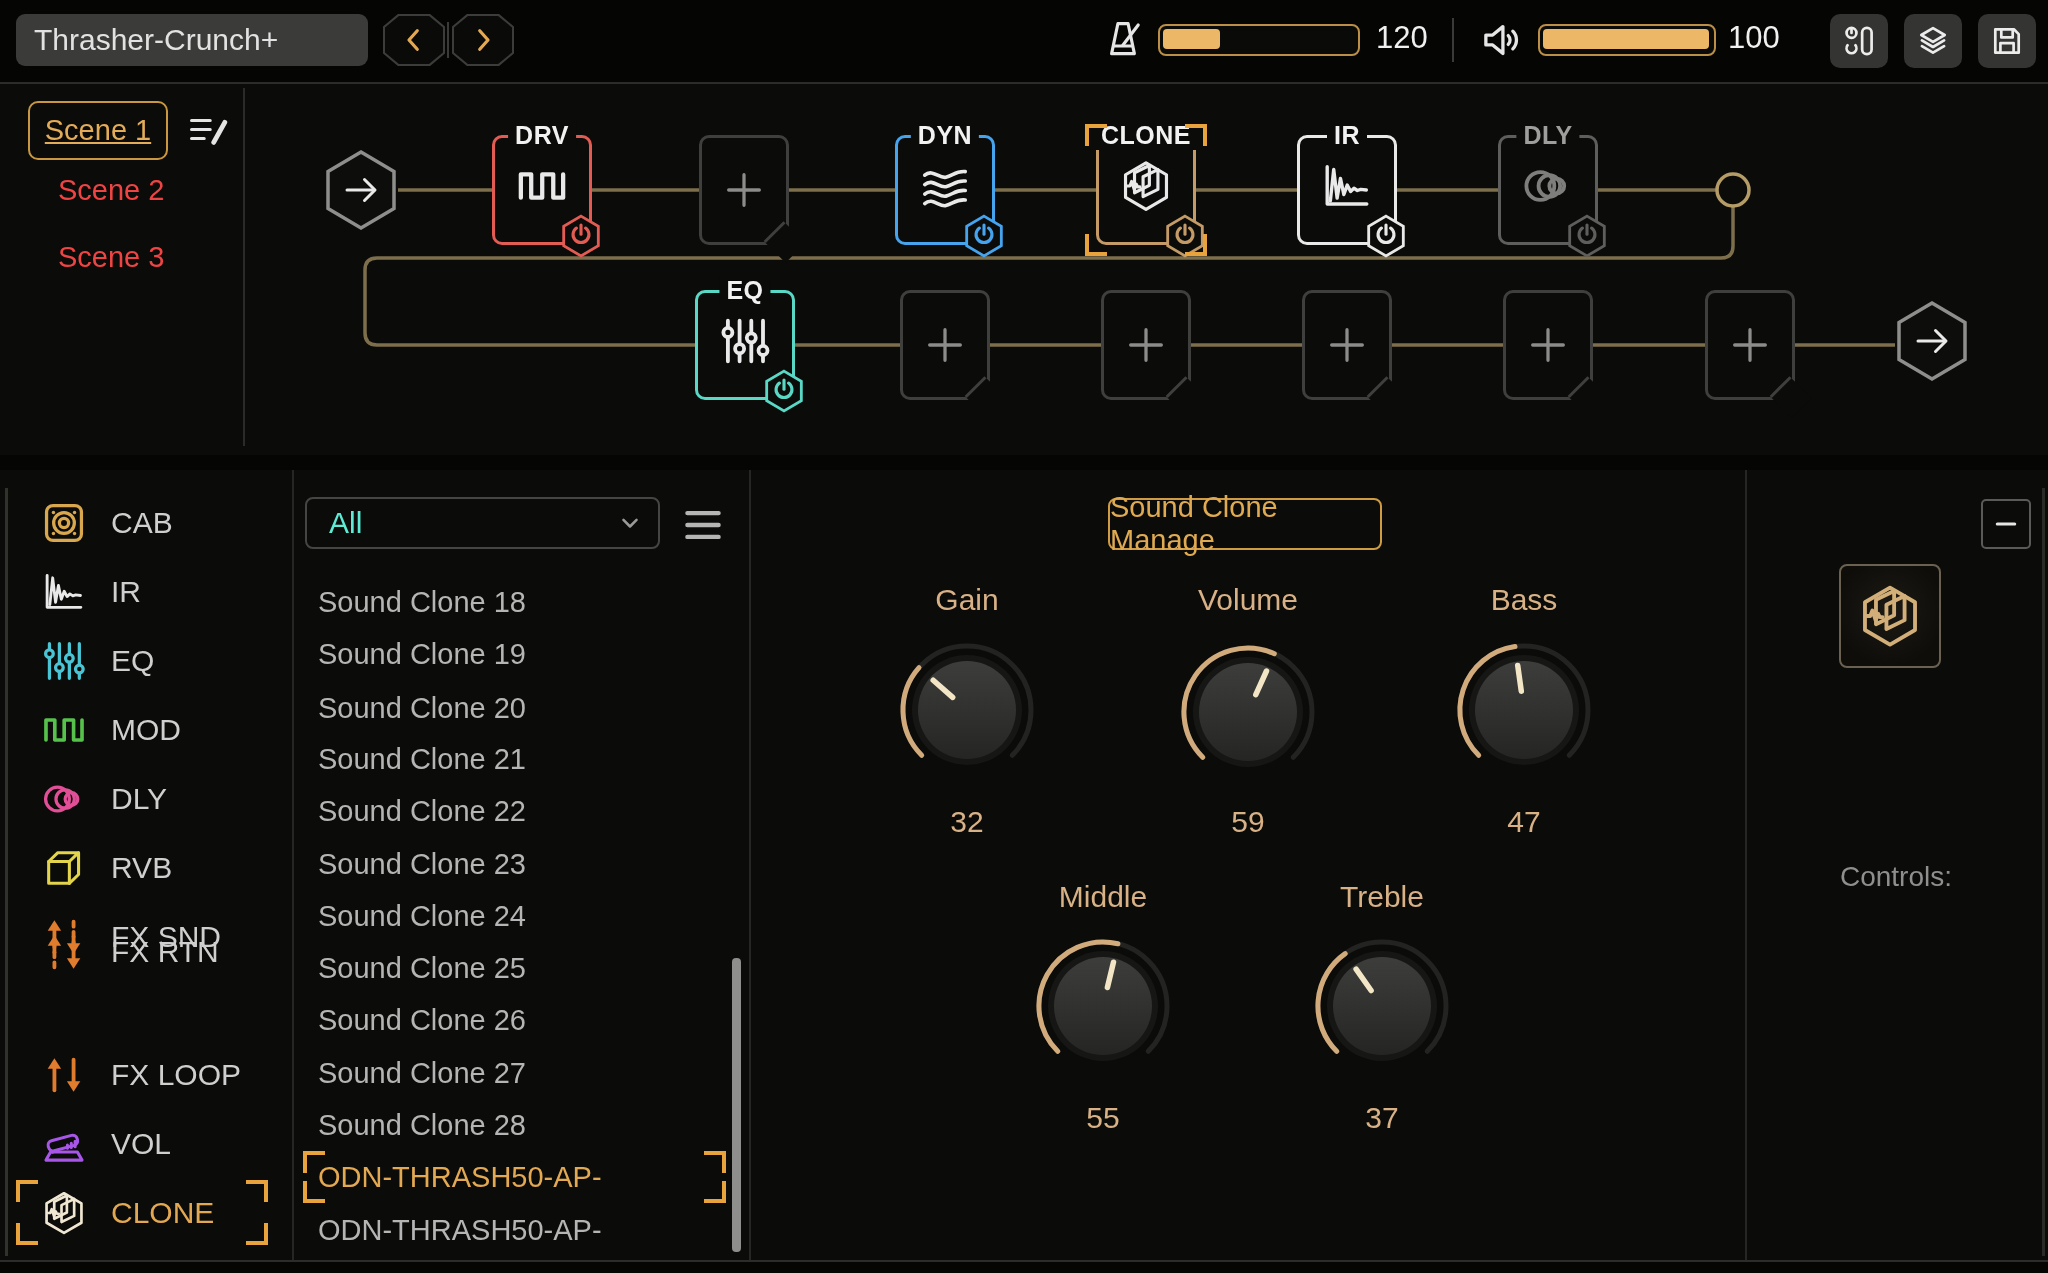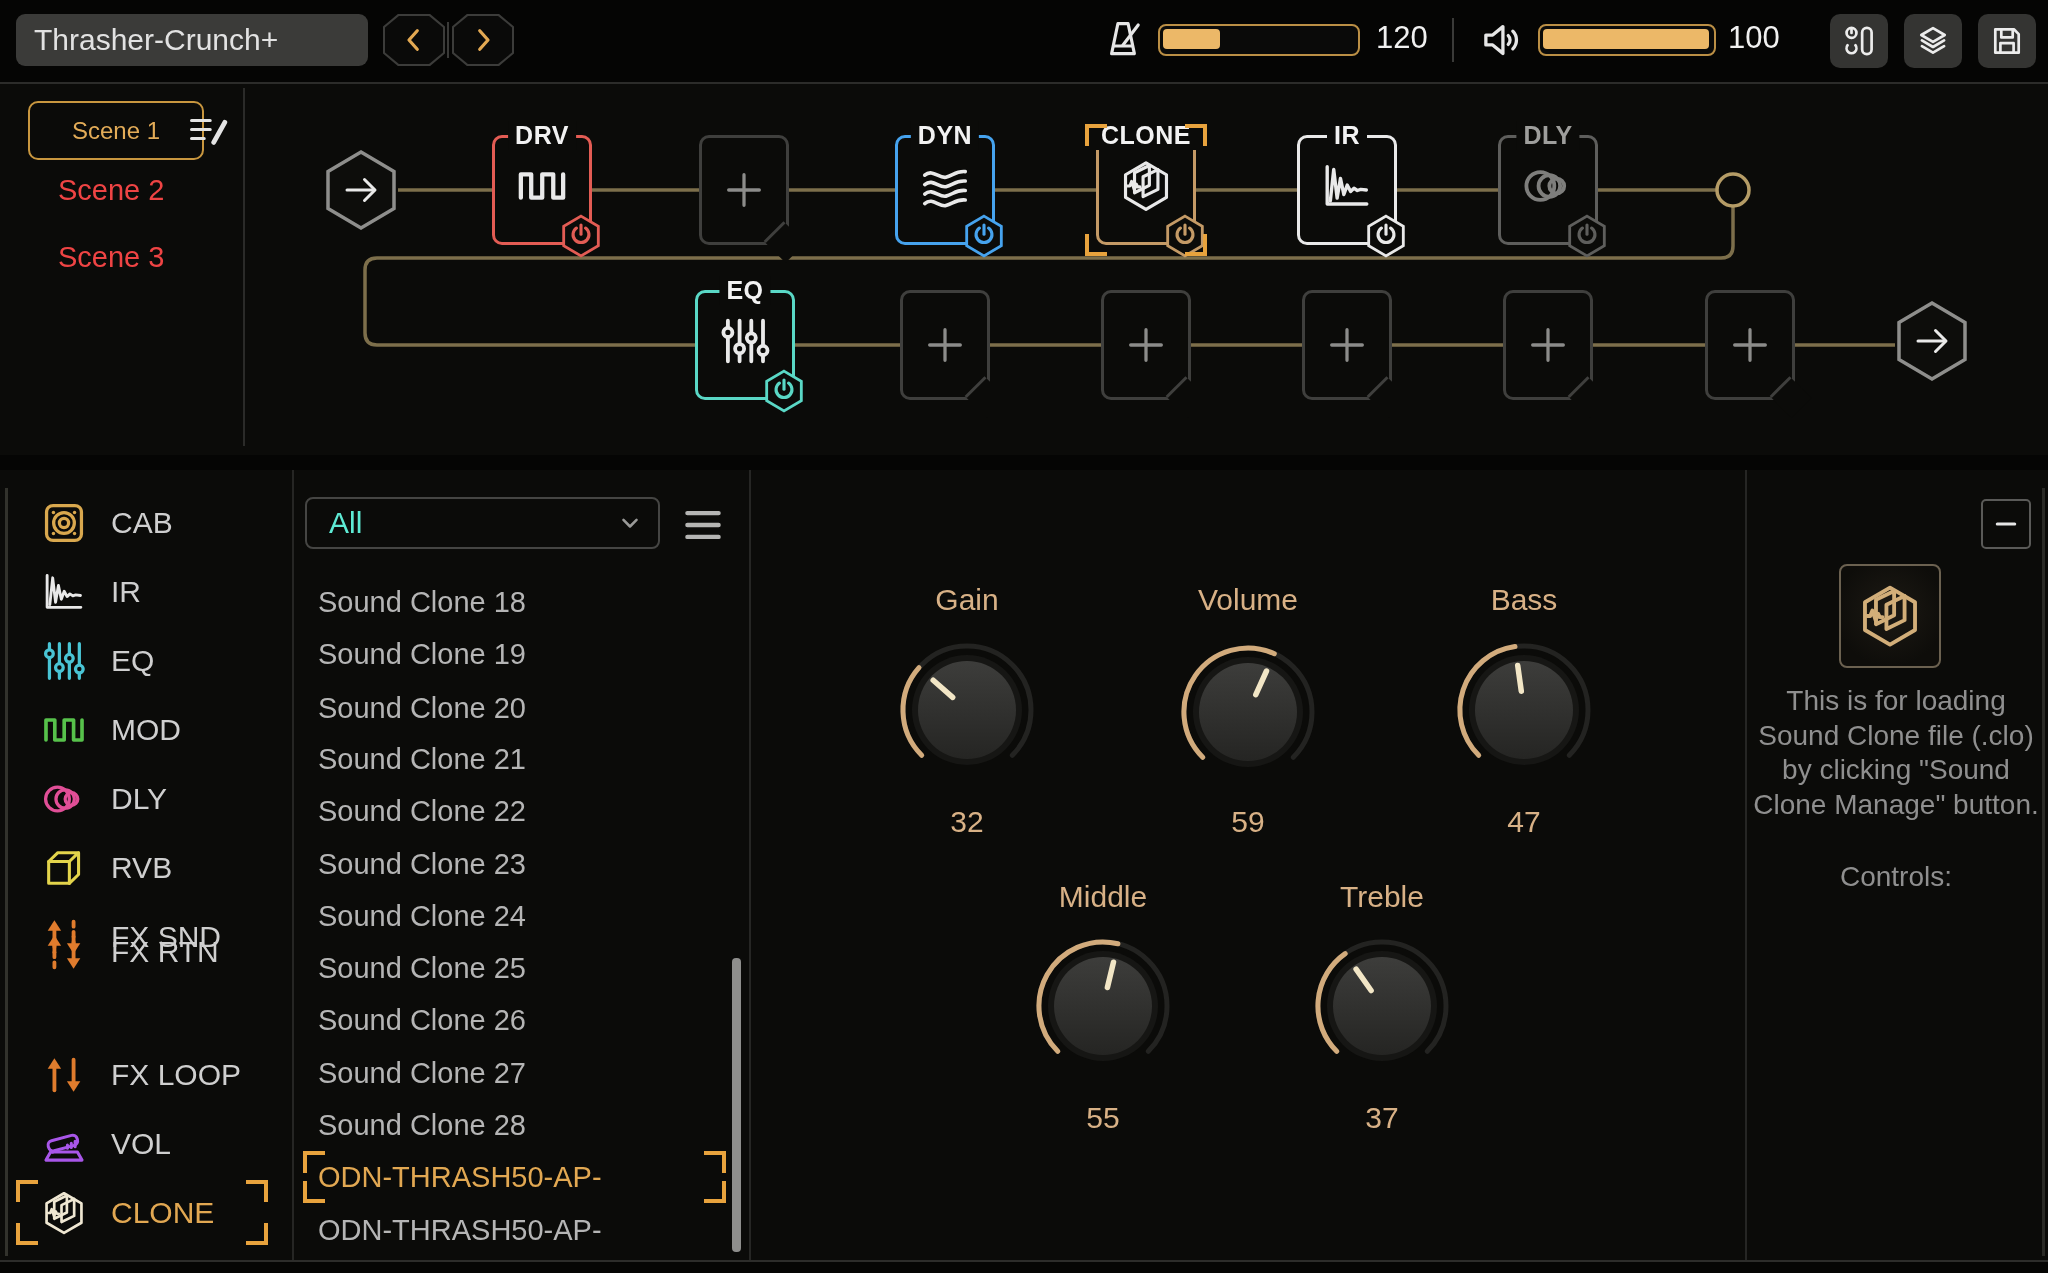--- a/index.html
+++ b/index.html
@@ -23,23 +23,23 @@
   .tb-num{position:absolute;top:20px;font-size:31px;color:#f0f0f0;}
   .tb-btn{position:absolute;top:14px;width:58px;height:54px;background:#343432;border-radius:10px;
     display:flex;align-items:center;justify-content:center;cursor:pointer;}
   
   .chain-panel{position:absolute;left:0;top:82px;width:2048px;height:373px;background:#0b0b09;
     border-top:2px solid #2c2c2a;box-sizing:border-box;}
   .bottom-panel{position:absolute;left:0;top:470px;width:2048px;height:792px;background:#0b0b09;
     border-bottom:2px solid #2c2c2a;box-sizing:border-box;}
   .vdiv{position:absolute;width:2px;background:#262624;}
   
-  .scene-sel{position:absolute;left:28px;top:101px;width:176px;height:59px;border:2px solid #c9973f;
+  .scene-sel{position:absolute;left:28px;top:101px;width:140px;height:59px;border:2px solid #c9973f;
     border-radius:10px;box-sizing:border-box;display:flex;align-items:center;justify-content:center;
-    color:#e3ac58;font-size:24px;cursor:pointer;}
+    color:#e3ac58;font-size:29px;cursor:pointer;text-decoration:underline;}
   .scene-row{position:absolute;left:30px;width:190px;height:44px;display:flex;align-items:center;
     color:#ef4444;font-size:29px;padding-left:28px;box-sizing:border-box;cursor:pointer;}
   
   .fx-block{position:absolute;width:100px;height:110px;border:3px solid;border-radius:10px;
     background:#0b0b09;box-sizing:border-box;cursor:pointer;}
   .fx-block .lbl{position:absolute;top:-17px;left:50%;transform:translateX(-50%);
     background:#0b0b09;padding:0 7px;font-size:25px;font-weight:bold;letter-spacing:.5px;white-space:nowrap;}
   .fx-block .ficon{position:absolute;left:50%;top:46%;transform:translate(-50%,-50%);}
   .fx-block .pwr{position:absolute;right:-12px;bottom:-16px;}
   .slot{position:absolute;width:90px;height:110px;border:3px solid #3f3f3d;border-radius:10px;
@@ -541,20 +541,21 @@
           <i class="bl"></i>
           <i class="br"></i>
         </div>
       </div>
       <div class="list-item " style="top:1204px;">
           <span>ODN-THRASH50-AP-</span>
           </div>
     </div>
   <div class="scroll-thumb"></div>
 
+  <div class="manage-btn">Sound Clone Manage</div>
   <div id="knobs">
       <div class="knob-label" style="left:867px;top:583px;">Gain</div>
     <svg class="abs" style="left:892px;top:635px;cursor:pointer;" width="150" height="150" viewBox="0 0 150 150">
       <defs>
           <linearGradient id="kg0" x1="0" y1="0" x2="0" y2="1">
             <stop offset="0" stop-color="#3d3d3b"></stop>
             <stop offset="1" stop-color="#252523"></stop>
           </linearGradient>
         </defs>
       <path d="M29.7 120.3A64 64 0 1 1 120.3 120.3" stroke="#232321" stroke-width="5" fill="none" stroke-linecap="round"></path>
@@ -636,18 +637,14 @@
   <div class="fx-tile">
     <span>
         <svg width="66" height="66" viewBox="0 0 24 24" fill="none" stroke="currentColor" stroke-width="1.4" stroke-linecap="round" stroke-linejoin="round" style="color:#d2ae79">
           <path d="M12 1.7 21.1 7v10.1L12 22.4 2.9 17.1V7Z"></path>
           <path d="M6.9 6.1 13.5 2.9v8.8L6.9 15Z"></path>
           <path d="M10.7 7.9l6.6-3.2v8.8l-6.6 3.2Z"></path>
           <path d="M3.7 12h1.1l.8-2 1.2 3.6.9-2.4.6 1.2h1"></path>
         </svg>
       </span>
   </div>
-  <div class="info-text" style="top:684px;">This is for loading
-Sound Clone file (.clo)
-by clicking "Sound
-Clone Manage" button.</div>
   <div class="info-text" style="top:860px;">Controls:</div>
 </div>
 
 </body></html>

